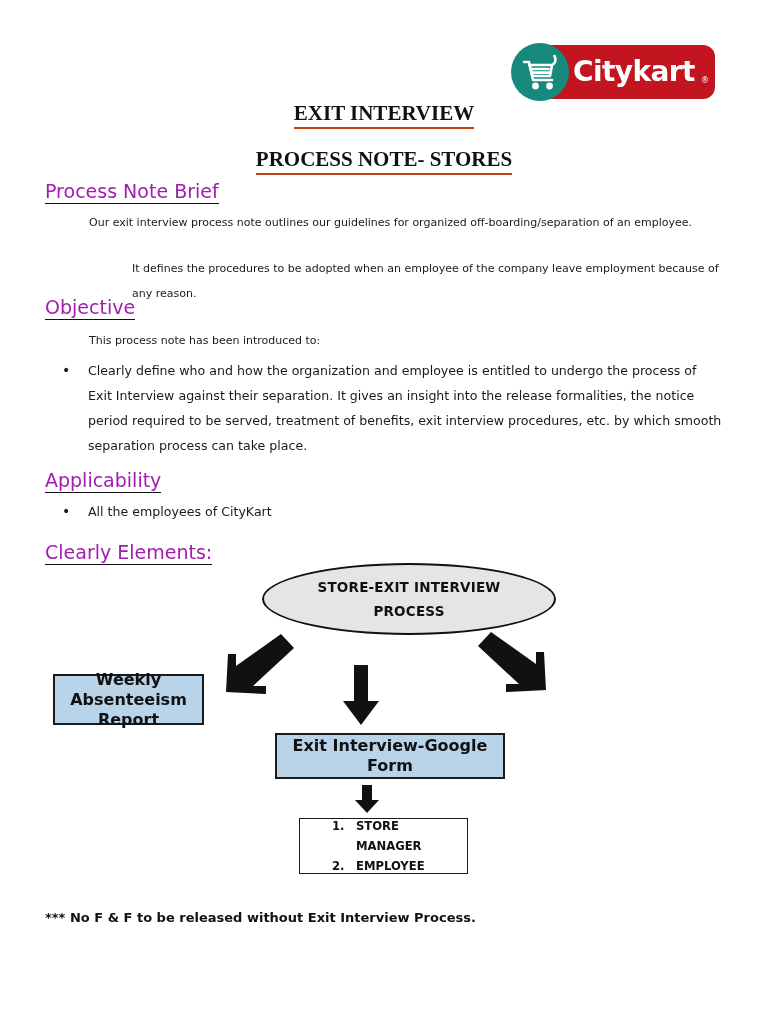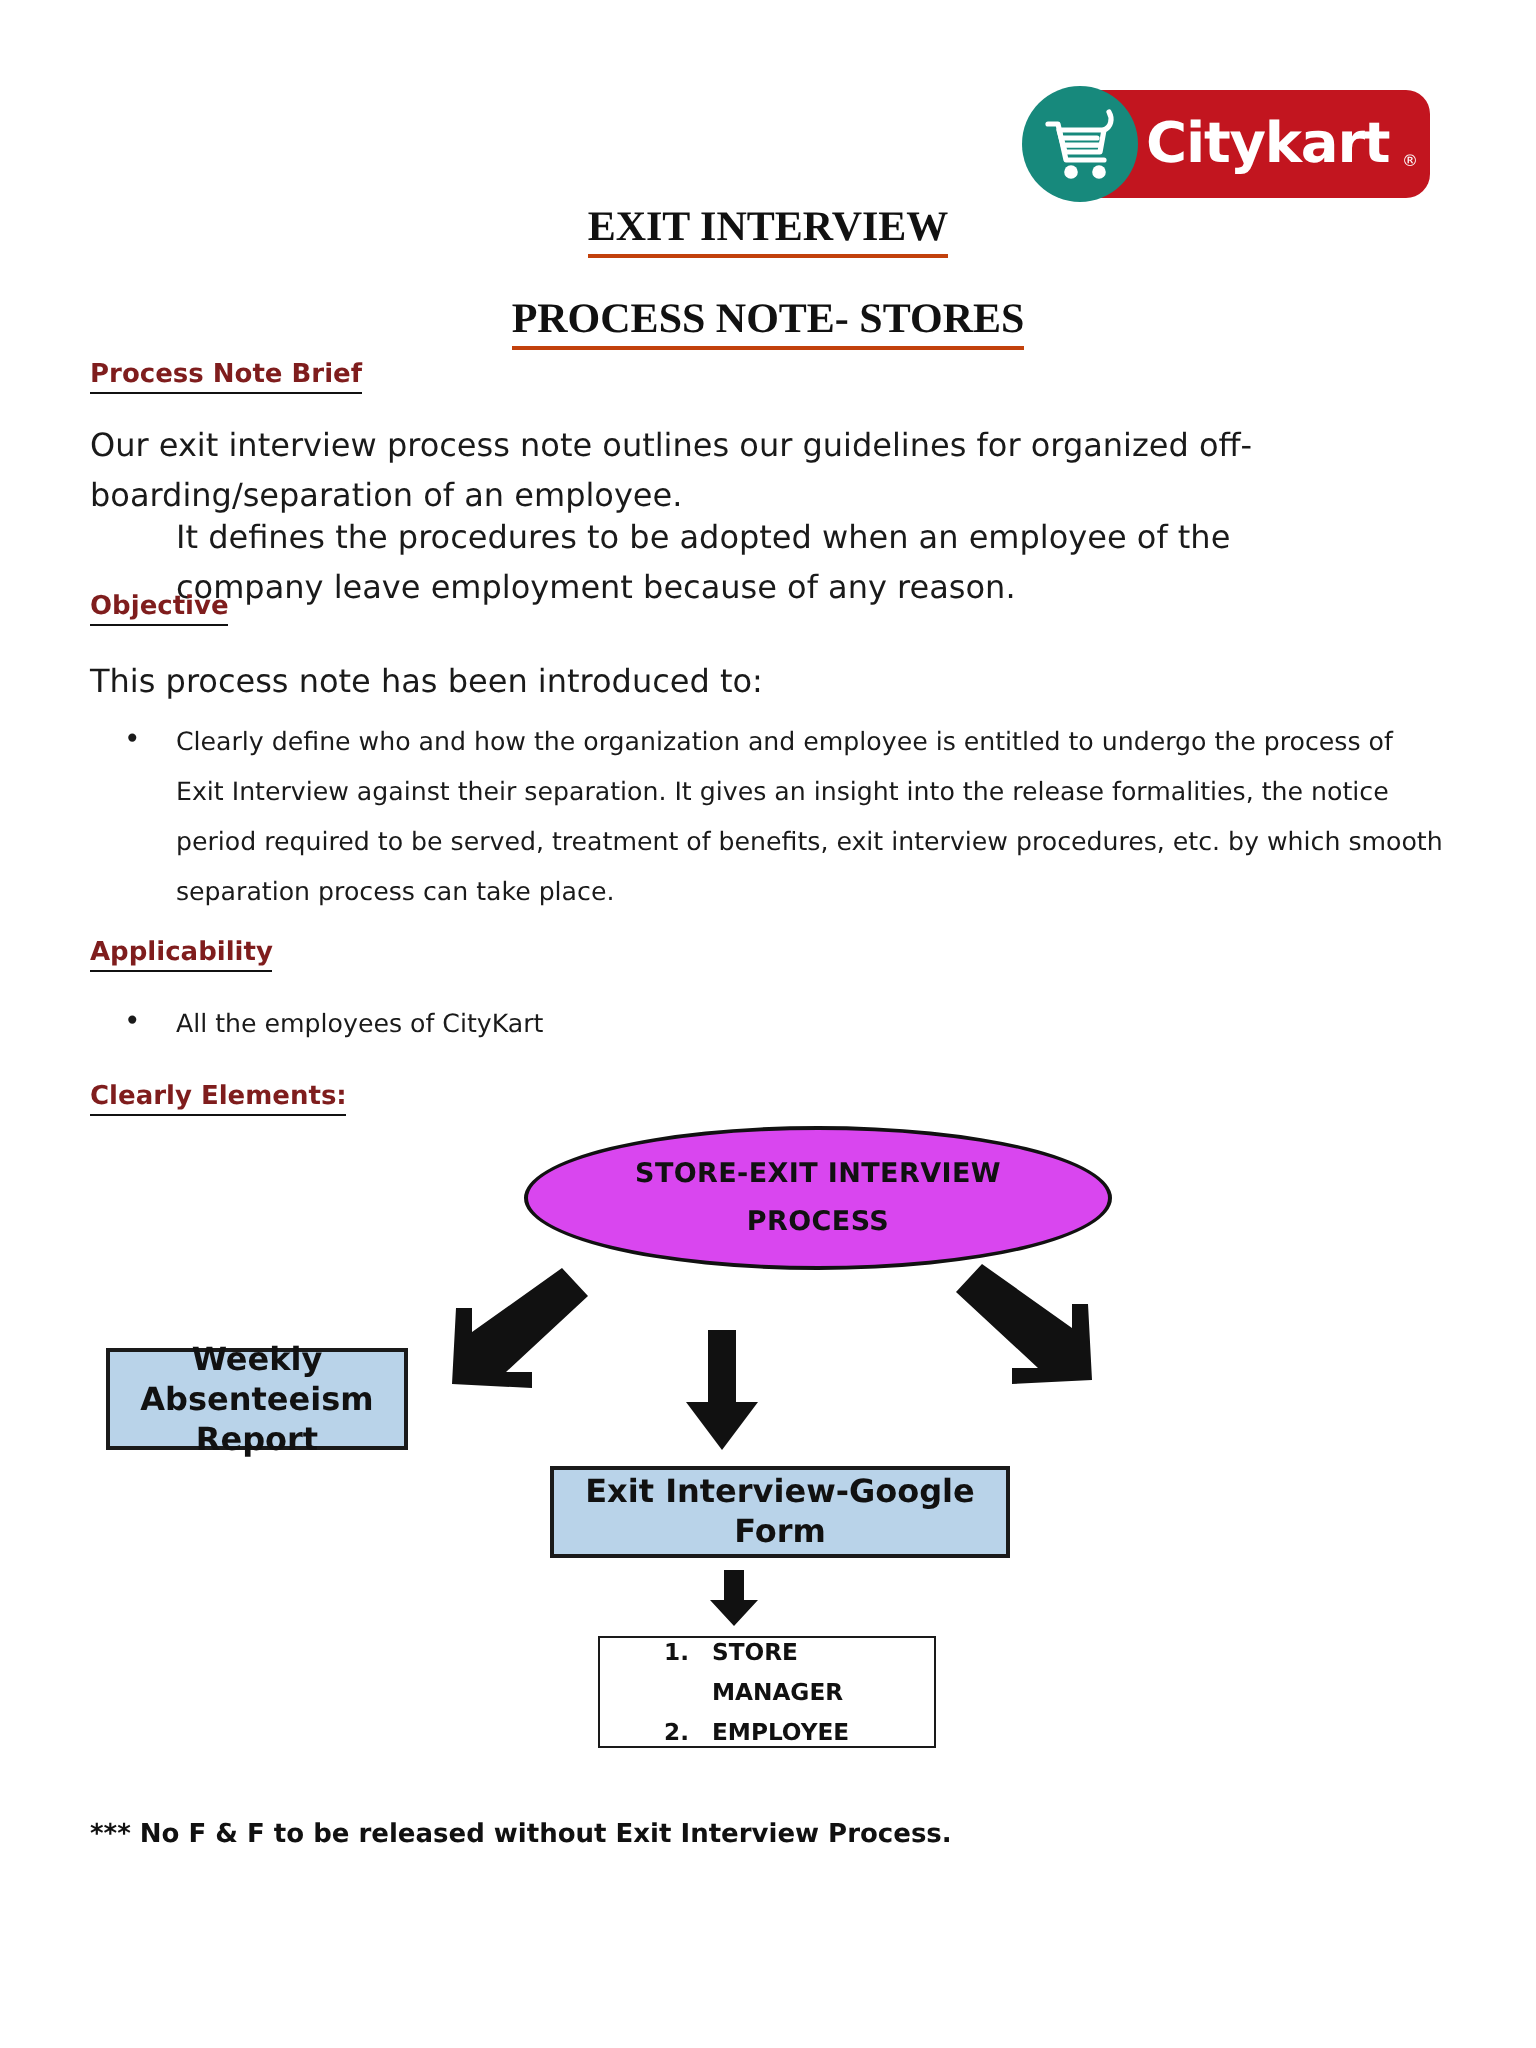--- a/index.html
+++ b/index.html
@@ -97,36 +97,37 @@
     display: inline-block;
     border-bottom: 2px solid #c2410c;
     padding-bottom: 0px;
   }
   .title-line2 { margin-top: 17px; }
 
   
   .h-sec {
     position: absolute;
     font-family: "DejaVu Sans", sans-serif;
-    font-weight: bold;
-    font-size: 13px;
-    color: #7f1d1d;
+    font-weight: normal;
+    font-size: 19px;
+    color: #a21caf;
     white-space: nowrap;
   }
   .h-sec span {
     border-bottom: 1.6px solid #111111;
     padding-bottom: 1px;
   }
 
   .body-text {
     position: absolute;
     font-family: "DejaVu Sans", sans-serif;
-    font-size: 16px;
+    font-size: 11px;
     line-height: 25px;
     color: #1a1a1a;
+    margin-left: 44px;
   }
 
   .bullet-row {
     position: absolute;
     display: flex;
     align-items: flex-start;
     font-family: "DejaVu Sans", sans-serif;
     font-size: 12.6px;
     line-height: 25px;
     color: #1a1a1a;
@@ -153,21 +154,21 @@
     left: 262px;
     top: 13px;
     width: 294px;
     height: 72px;
     border: 2px solid #111111;
     border-radius: 50%;
     display: flex;
     flex-direction: column;
     align-items: center;
     justify-content: center;
-    background: #d946ef;
+    background: #e5e5e5;
     box-sizing: border-box;
   }
   .ellipse-line {
     font-family: "DejaVu Sans", sans-serif;
     font-weight: bold;
     font-size: 13.5px;
     line-height: 24px;
     color: #111111;
     letter-spacing: 0.2px;
   }

